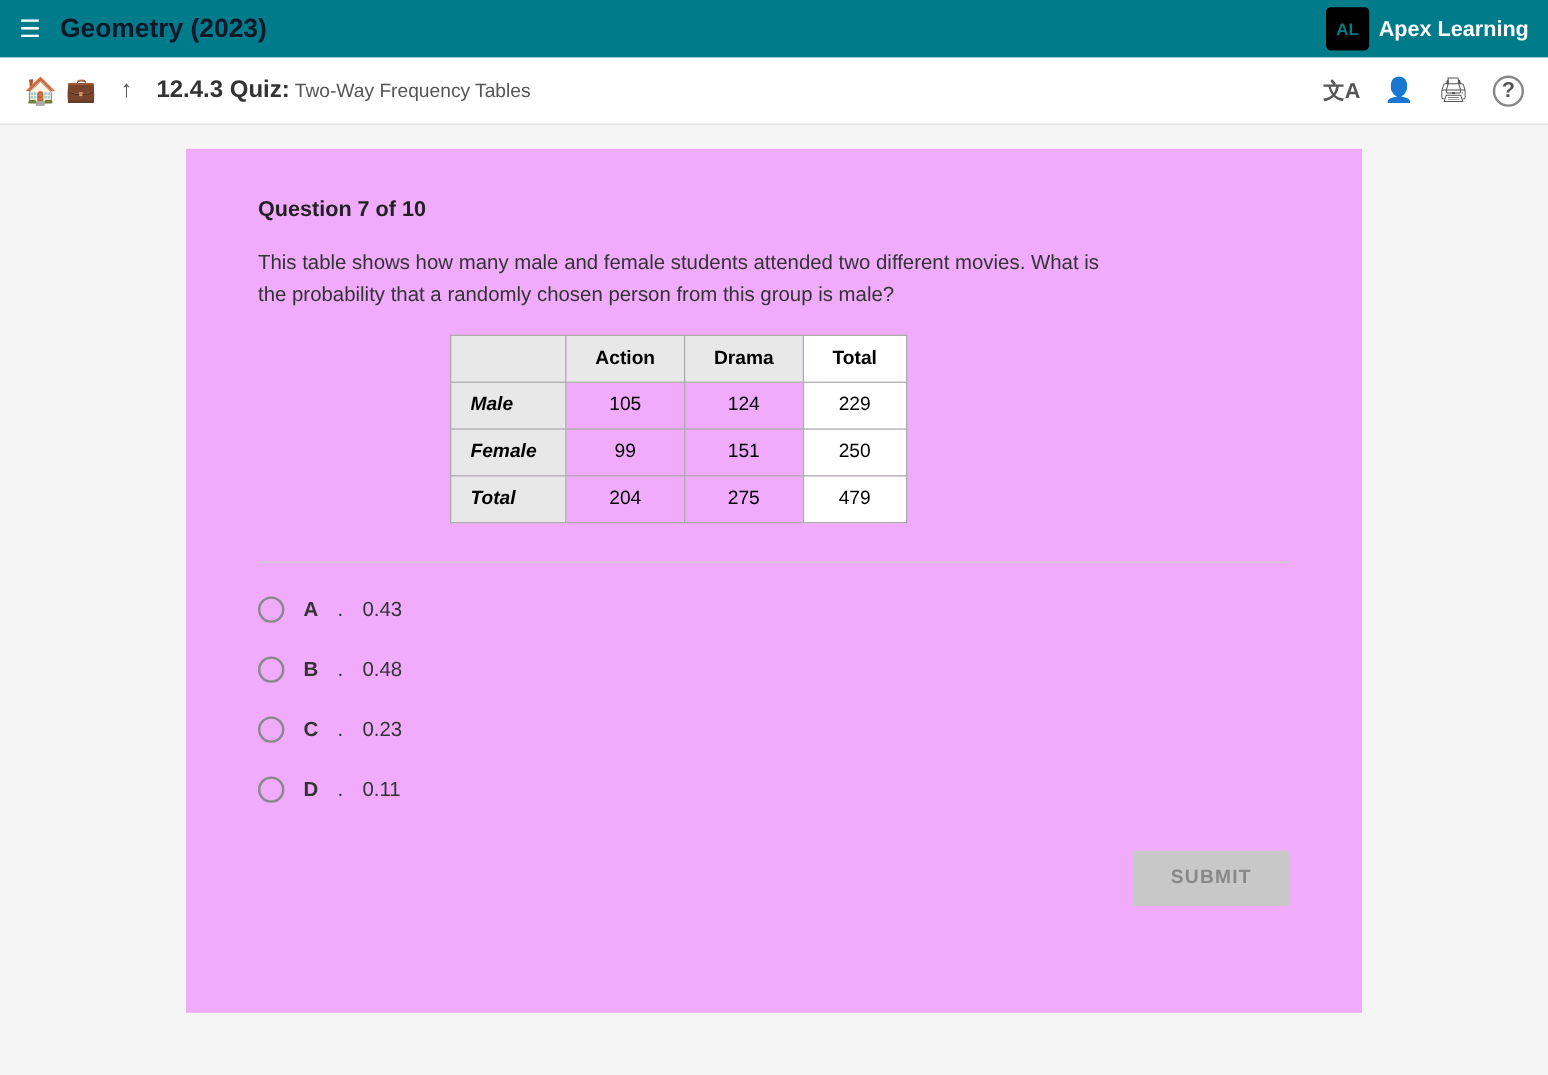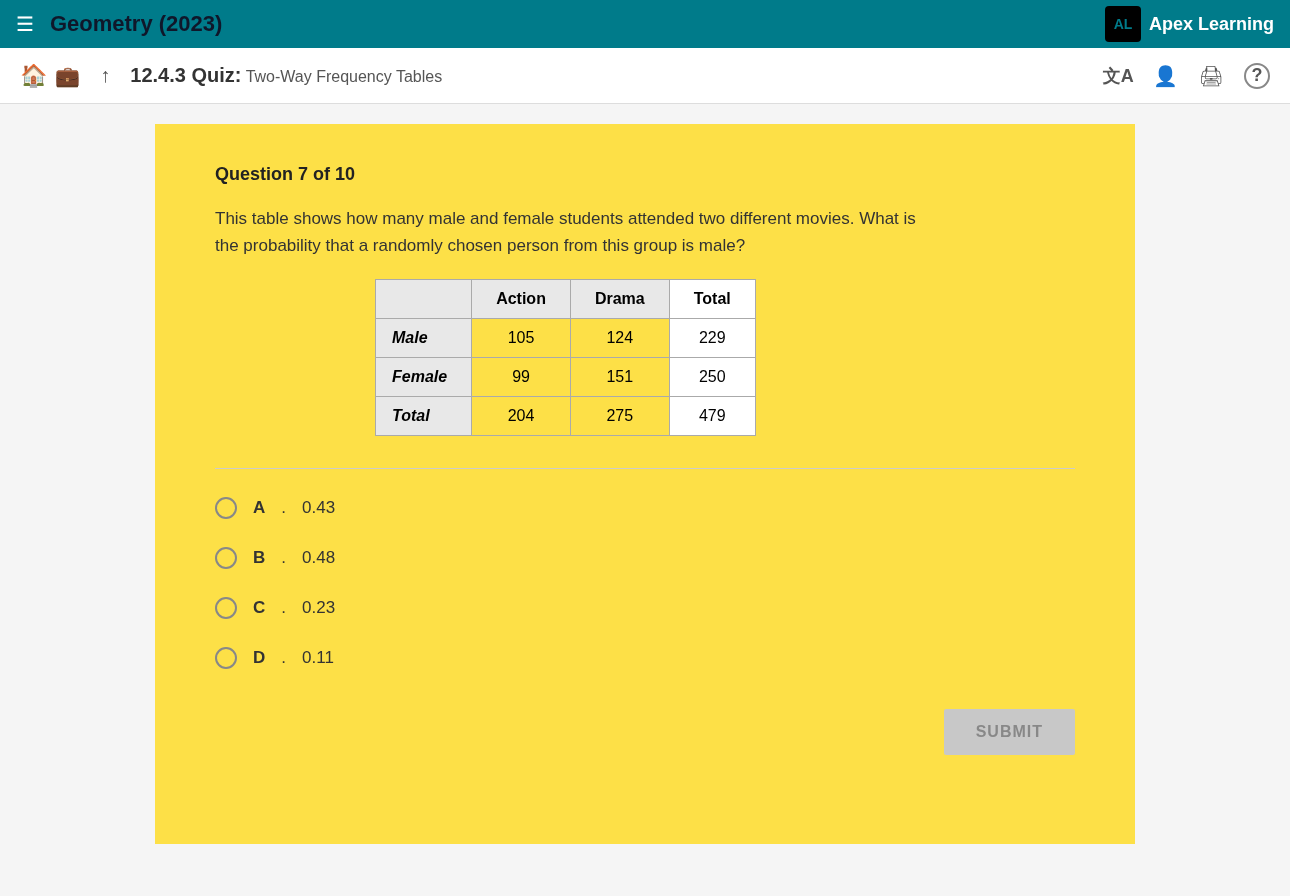--- a/index.html
+++ b/index.html
@@ -89,21 +89,21 @@
     .sub-bar-right {
       display: flex;
       align-items: center;
       gap: 20px;
       color: #555;
       font-size: 20px;
     }
 
     
     .main-content {
-      background: #fde047;
+      background: #f0abfc;
       margin: 20px auto;
       max-width: 980px;
       padding: 40px 60px;
       min-height: 720px;
     }
 
     .question-header {
       font-size: 18px;
       font-weight: bold;
       margin-bottom: 20px;

